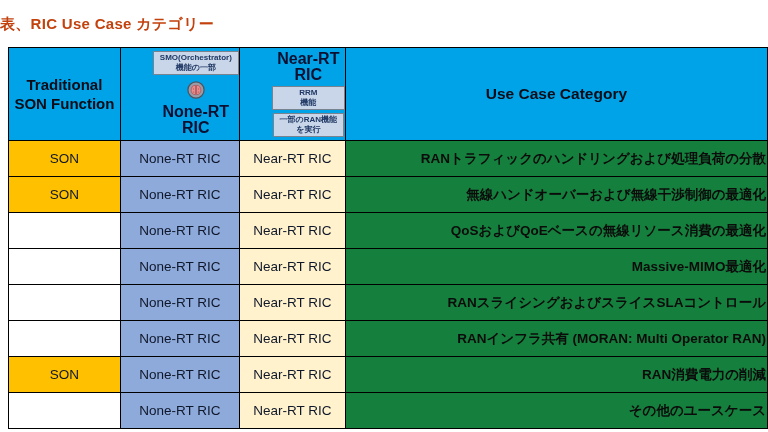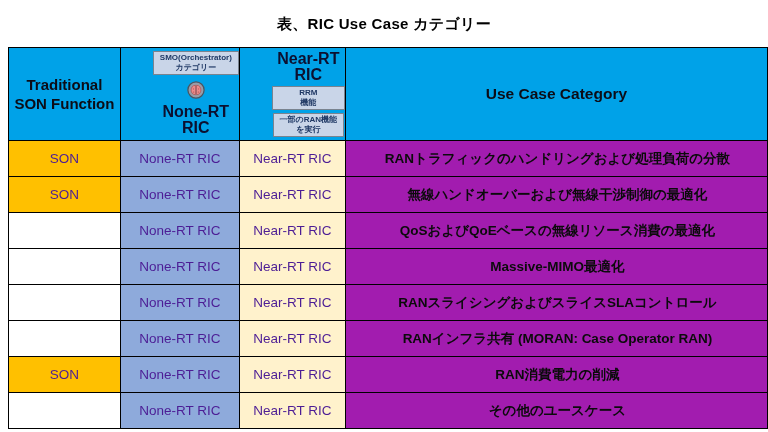--- a/index.html
+++ b/index.html
@@ -2,22 +2,22 @@
 <html style="--header-bg: #00A2E8; --son-bg: #FFC000; --none-rt-bg: #8EAADB; --near-rt-bg: #FFF2CC; --sub-box-bg: #C9D5E8;"><head>
 <meta charset="utf-8">
 <style>
   html,body{margin:0;padding:0;}
   body{
     width:768px;height:432px;background:#ffffff;
     font-family:"Liberation Sans","DejaVu Sans",sans-serif;
     position:relative;overflow:hidden;
   }
   .title{
-    padding-top:15px;text-align:center;
-    font-size:15px;font-weight:bold;color:#000000;letter-spacing:.3px;
+    padding-top:15px;
+    font-size:15px;font-weight:bold;color:#c2410c;letter-spacing:.3px;
   }
   table.ric-table{
     position:absolute;left:8px;top:47px;
     border-collapse:collapse;table-layout:fixed;
   }
   th,td{border:1.5px solid #000;overflow:hidden;}
   
   th.h{
     background:var(--header-bg,#00A2E8);
     color:#0c0c16;font-weight:bold;text-align:center;
@@ -34,48 +34,48 @@
   .hlabel{font-size:16px;font-weight:bold;color:#0c1030;line-height:1;}
   .sub-box{
     background:var(--sub-box-bg,#C9D5E8);
     border:1px solid #79838F;color:#1F3864;
     font-weight:bold;font-size:8px;line-height:1.25;
     padding:1px 6px;display:inline-block;
   }
   .brain{display:block;margin:0 auto;}
   
   tbody tr{height:36px;}
-  td.c{font-size:13.5px;color:#4c1d95;text-align:center;vertical-align:middle;}
+  td.c{font-size:13.5px;color:#0f172a;text-align:center;vertical-align:middle;}
   td.son{background:var(--son-bg,#FFC000);}
   td.son.empty{background:#ffffff;}
   td.none{background:var(--none-rt-bg,#8EAADB);}
   td.near{background:var(--near-rt-bg,#FFF2CC);}
   td.use{
-    background:#a21caf;text-align:center;font-weight:bold;
+    background:#15803d;text-align:right;font-weight:bold;
     padding-left:3px;font-size:13.5px;color:#0b0b0b;
   }
 </style>
 </head>
 <body>
 
 <div class="title">表、RIC Use Case カテゴリー</div>
 
 <table class="ric-table">
   <colgroup>
     <col style="width:112px">
       <col style="width:110px">
       <col style="width:106px">
       <col style="width:424px">
   </colgroup>
   <thead>
     <tr>
       <th class="h h1">Traditional SON Function</th>
       <th class="h h2">
         <div class="hstack">
-          <span class="sub-box"><span>SMO(Orchestrator)</span><br><span>カテゴリー</span></span>
+          <span class="sub-box"><span>SMO(Orchestrator)</span><br><span>機能の一部</span></span>
           <svg class="brain" width="18" height="18" viewBox="0 0 20 20">
             <circle cx="10" cy="10" r="9" fill="#979CA8" stroke="#4C5560" stroke-width="1.4"></circle>
             <path d="M9.4 4.8 C6.3 4.8 4.6 7 4.6 10 C4.6 13 6.3 15.2 9.4 15.2 Z" fill="#EE8C8C" stroke="#A84848" stroke-width="0.7"></path>
             <path d="M10.6 4.8 C13.7 4.8 15.4 7 15.4 10 C15.4 13 13.7 15.2 10.6 15.2 Z" fill="#EE8C8C" stroke="#A84848" stroke-width="0.7"></path>
             <path d="M6.4 7.6 Q7.6 8.3 7.1 9.8 M6.6 11.5 Q7.8 11.8 7.4 13.2 M13.6 7.6 Q12.4 8.3 12.9 9.8 M13.4 11.5 Q12.2 11.8 12.6 13.2" fill="none" stroke="#A84848" stroke-width="0.6"></path>
           </svg>
           <span class="hlabel">None-RT RIC</span>
         </div>
       </th>
       <th class="h h3">
@@ -122,21 +122,21 @@
     <tr>
       <td class="c son empty"></td>
       <td class="c none">None-RT RIC</td>
       <td class="c near">Near-RT RIC</td>
       <td class="use">RANスライシングおよびスライスSLAコントロール</td>
     </tr>
     <tr>
       <td class="c son empty"></td>
       <td class="c none">None-RT RIC</td>
       <td class="c near">Near-RT RIC</td>
-      <td class="use">RANインフラ共有 (MORAN: Case Operator RAN)</td>
+      <td class="use">RANインフラ共有 (MORAN: Multi Operator RAN)</td>
     </tr>
     <tr>
       <td class="c son">SON</td>
       <td class="c none">None-RT RIC</td>
       <td class="c near">Near-RT RIC</td>
       <td class="use">RAN消費電力の削減</td>
     </tr>
     <tr>
       <td class="c son empty"></td>
       <td class="c none">None-RT RIC</td>

